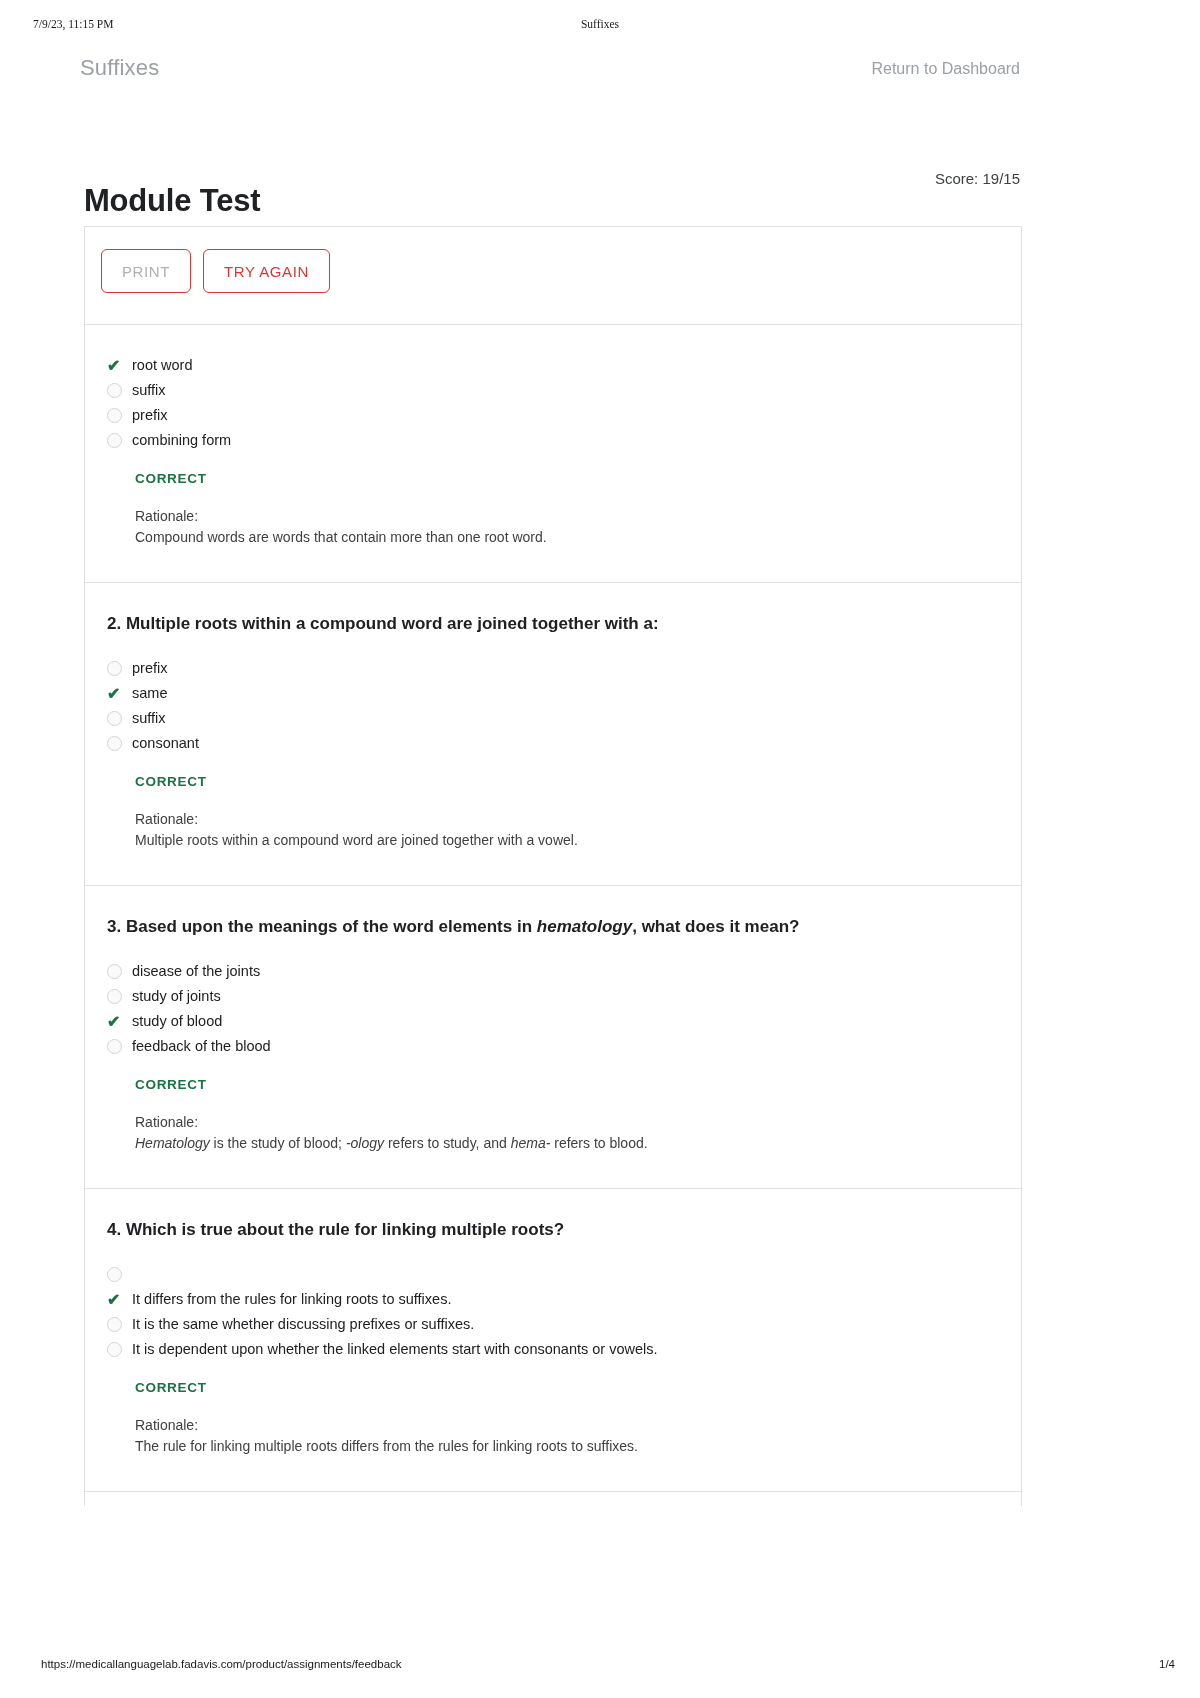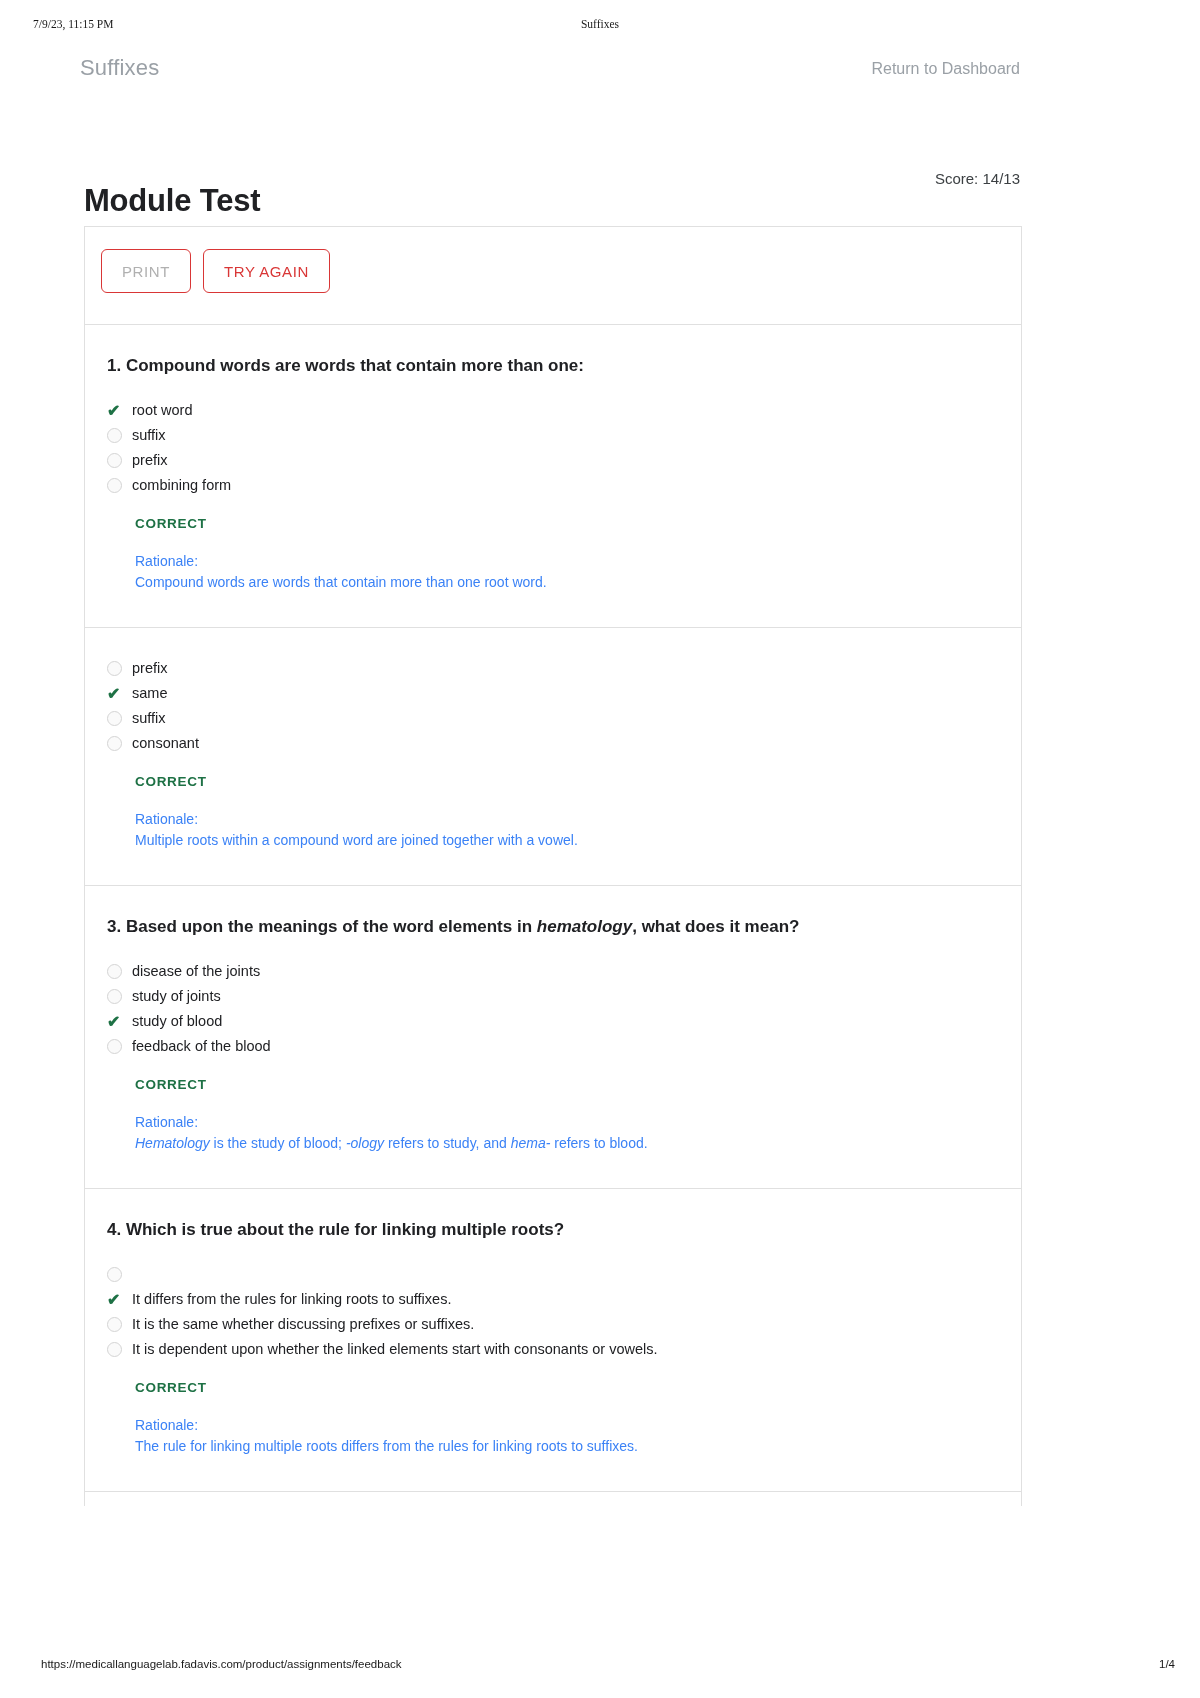--- a/index.html
+++ b/index.html
@@ -222,21 +222,21 @@
     margin: 20px 0 0 28px;
     font-size: 13.5px;
     font-weight: 700;
     letter-spacing: 0.7px;
     color: #1e7145;
   }
   .rationale {
     margin: 20px 0 0 28px;
     font-size: 14px;
     line-height: 21px;
-    color: #3b82f6;
+    color: #404040;
   }
   .rationale .r-head { margin-bottom: 0px; }
   .rationale .r-body em { font-style: italic; }
 
   .card-tail { height: 14px; }
 </style>
 </head>
 <body>
 
 <div class="print-header">
@@ -244,33 +244,32 @@
   <span class="ph-center">Suffixes</span>
 </div>
 
 <div class="app-bar">
   <span class="brand">Suffixes</span>
   <a class="dash-link" href="#">Return to Dashboard</a>
 </div>
 
 <div class="title-row">
   <h1 class="page-title">Module Test</h1>
-  <span class="score-label">Score: 14/13</span>
+  <span class="score-label">Score: 19/15</span>
 </div>
 
 <div class="test-card">
 
   <div class="toolbar">
     <button class="btn btn-print">PRINT</button>
     <button class="btn btn-tryagain">TRY AGAIN</button>
   </div>
 
   <div id="questions-root">
       <div class="question">
-        <div class="q-text">1. Compound words are words that contain more than one:</div>
         <ul class="options">
           <li class="option">
             <span class="marker">
               <span class="check-mark">✔</span>
             </span>
             <span class="opt-label">root word</span>
           </li>
           <li class="option">
             <span class="marker">
               <span class="radio-empty"></span>
@@ -290,20 +289,21 @@
             <span class="opt-label">combining form</span>
           </li>
         </ul>
         <div class="verdict">CORRECT</div>
         <div class="rationale">
           <div class="r-head">Rationale:</div>
           <div class="r-body">Compound words are words that contain more than one root word.</div>
         </div>
       </div>
       <div class="question">
+        <div class="q-text">2. Multiple roots within a compound word are joined together with a:</div>
         <ul class="options">
           <li class="option">
             <span class="marker">
               <span class="radio-empty"></span>
             </span>
             <span class="opt-label">prefix</span>
           </li>
           <li class="option">
             <span class="marker">
               <span class="check-mark">✔</span>

